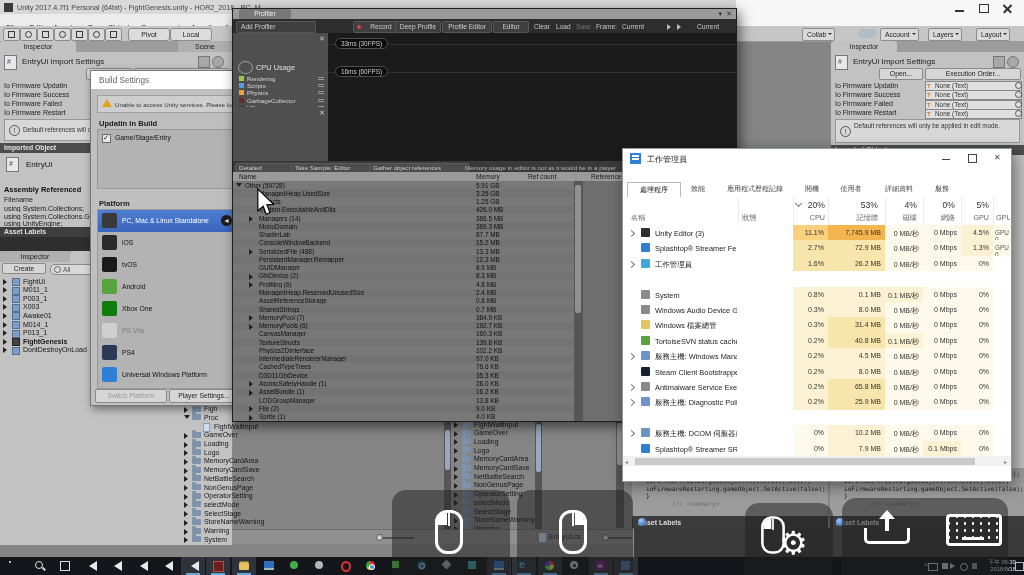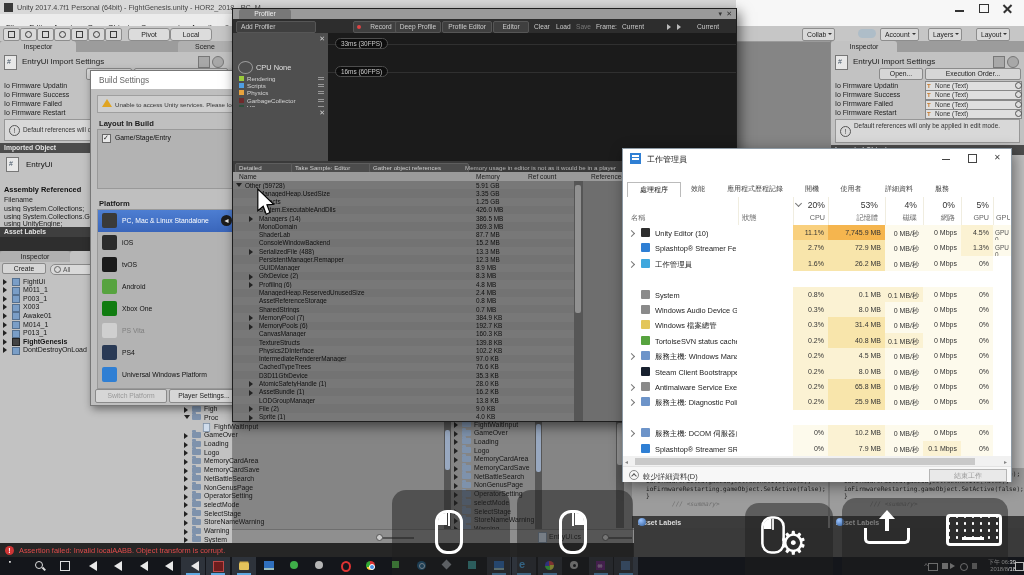--- a/index.html
+++ b/index.html
@@ -613,34 +613,30 @@
 
   <div class="abs footbar">
     <div class="slider" style="left:146px;top:7px;width:36px;"></div>
     <div class="knob" style="left:144px;top:4px;"></div>
     <div class="fdoc" style="left:306px;top:2px;"></div>
     <div class="abs" style="left:317px;top:3px;font-size:7px;color:#1a1a1a;">EntryUi.cs</div>
     <div class="slider" style="left:372px;top:7px;width:28px;"></div>
     <div class="knob" style="left:370px;top:4px;"></div>
   </div>
 
-  <div class="abs" id="errbar">
-    <span class="eic">!</span>
-    <span class="etx clip">Assertion failed: Invalid localAABB. Object transform is corrupt.</span>
-  </div>
 
   <div class="abs" id="build">
     <div id="bs-title">
         <span>Build Settings</span>
       </div>
     <div id="bs-warn">
       <span class="tri"></span>
       <span class="tx clip">Unable to access Unity services. Please log</span>
     </div>
-    <div class="bshead" style="top:48px;">Layout In Build</div>
+    <div class="bshead" style="top:48px;">Updatin In Build</div>
     <div id="bs-scenes">
       <span id="bs-check"></span>
       <span id="bs-scene-lab">Game/Stage/Entry</span>
     </div>
     <div class="bshead" style="top:128px;">Platform</div>
     <div id="bs-list">
         <div class="plrow sel" style="top: 0px;">
           <div class="plicon" style="background: rgb(58, 58, 58);"></div>
           <div class="nm clip" style="width: 100px;">PC, Mac &amp; Linux Standalone</div>
           <div class="plbadge">◂</div>
@@ -699,21 +695,21 @@
       <span class="ptxt" style="left:363px;">Frame:</span>
       <span class="ptxt" style="left:389px;">Current</span>
       <span class="arr ar-r" style="left:434px;top:5px;border-left-color:#bbb;"></span>
       <span class="arr ar-r" style="left:444px;top:5px;border-left-color:#bbb;"></span>
       <span class="ptxt" style="left:464px;">Current</span>
     </div>
 
     <div class="sidebar" style="top:24px;height:74px;">
       <span class="x">✕</span>
       <span class="mic" style="top:28px;"></span>
-      <span class="ttl" style="top:30px;">CPU None</span>
+      <span class="ttl" style="top:30px;">CPU Usage</span>
       <div id="cpu-legend">
           <div class="legrow" style="top: 42px; position: absolute; left: 0px; right: 0px;">
             <div class="sq" style="background: rgb(156, 203, 59);"></div>
             <div class="lb clip" style="width: 64px;">Rendering</div>
             <div class="h"></div>
           </div>
           <div class="legrow" style="top: 49.2px; position: absolute; left: 0px; right: 0px;">
             <div class="sq" style="background: rgb(79, 158, 227);"></div>
             <div class="lb clip" style="width: 64px;">Scripts</div>
             <div class="h"></div>
@@ -979,21 +975,21 @@
       <div class="colsep" style="left:170px;"></div>
     <div class="colsep" style="left:205px;"></div>
       <div class="colsep" style="left:262px;"></div>
     <div class="colsep" style="left:300px;"></div>
       <div class="colsep" style="left:338px;"></div>
     <div class="colsep" style="left:370px;"></div>
     <div id="tm-rows">
         <div class="tmrow" style="top: 0px;">
           <div class="tmchev" style="left: 6px; top: 6px;"></div>
           <div class="ric" style="background: rgb(46, 46, 46);"></div>
-          <div class="nm">Unity Editor (10)</div>
+          <div class="nm">Unity Editor (3)</div>
           <div class="tmcell" style="left: 170px; width: 35px; background: rgb(249, 208, 126);">
             <span>11.1%</span>
           </div>
           <div class="tmcell" style="left: 205px; width: 57px; background: rgb(245, 181, 78);">
             <span>7,745.9 MB</span>
           </div>
           <div class="tmcell" style="left: 262px; width: 38px; background: rgb(253, 250, 236);">
             <span>0 MB/秒</span>
           </div>
           <div class="tmcell" style="left: 300px; width: 38px; background: rgb(253, 250, 236);">
@@ -1273,24 +1269,20 @@
           </div>
           <div class="tmcell l" style="left: 370px; width: 18px; background: rgb(255, 255, 255);">
             <span></span>
           </div>
         </div>
       </div>
     <div id="tm-hscroll">
       <span style="position:absolute;left:2px;top:2px;font-size:6px;color:#888;">◂</span>
       <span style="position:absolute;right:4px;top:2px;font-size:6px;color:#888;">▸</span>
         <i></i>
-    </div>
-    <div id="tm-foot">
-      <span id="tm-less"><span class="cc"></span><span>較少詳細資料(D)</span></span>
-      <div id="tm-end">結束工作</div>
     </div>
   </div>
 
   <svg id="cursor" class="abs" style="left:256px;top:188px;" width="20" height="28" viewBox="0 0 16 24">
     <path d="M1,1 L1,19.5 L5.6,15.6 L8.2,22.5 L11.4,21 L8.8,14.4 L14.5,14 Z" fill="#fff" stroke="#000" stroke-width="1"></path>
   </svg>
 
   <div class="abs" id="taskbar">
     <div id="tb-icons">
         <div class="tbi" style="left: 2px;">

